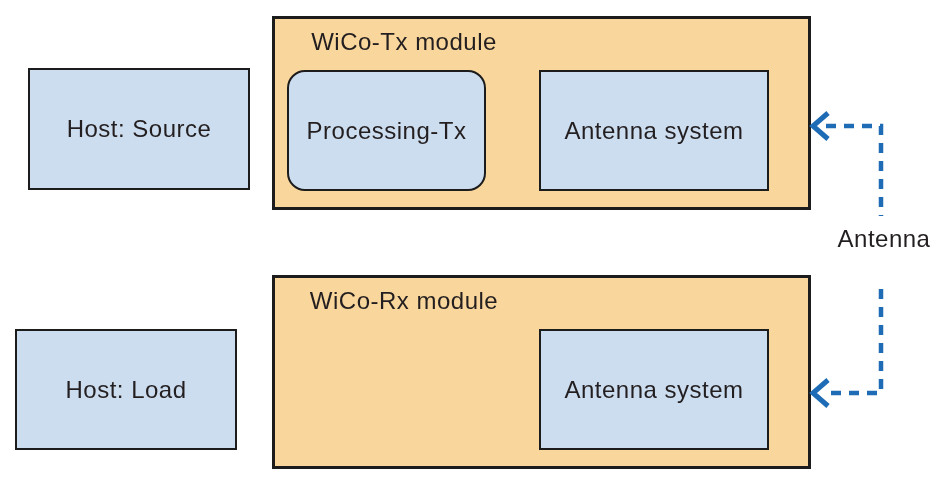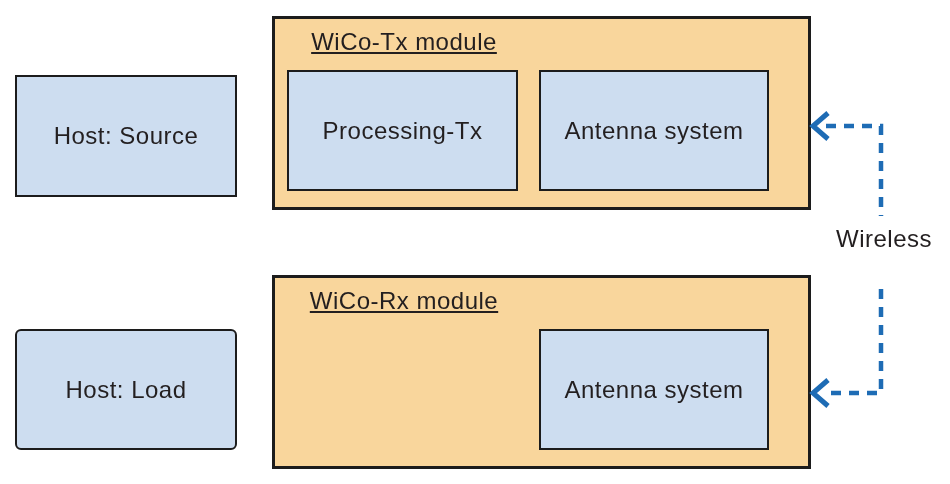--- a/index.html
+++ b/index.html
@@ -21,50 +21,49 @@
   }
   .host-box{
     position:absolute;
     width:222px;height:122px;
     background:var(--inner-fill);
     border:2px solid var(--outline);
     display:flex;align-items:center;justify-content:center;
     font-size:24px;
     letter-spacing:0.5px;
   }
-  #host-source{left:15px;top:68px;margin-top:7px;}
-  #host-load{left:15px;top:329px;height:121px;border-radius:6px;}
+  #host-source{left:28px;top:68px;}
+  #host-load{left:15px;top:329px;height:121px;}
   .module{
     position:absolute;
     left:272px;
     width:539px;height:194px;
     background:var(--module-fill);
     border:3px solid var(--outline);
   }
   #module-tx{top:16px;}
   #module-rx{top:275px;}
   .module-title{
     position:absolute;
     left:12px;top:9px;width:234px;
     text-align:center;
     font-size:24px;
     letter-spacing:0.5px;
     white-space:nowrap;
-    text-decoration:underline;
   }
   .inner-box{
     position:absolute;
     top:51px;height:121px;
     background:var(--inner-fill);
     border:2px solid var(--outline);
     display:flex;align-items:center;justify-content:center;
     font-size:24px;
     letter-spacing:0.5px;
   }
-  .inner-box.proc{left:12px;width:231px;}
+  .inner-box.proc{left:12px;width:199px;border-radius:18px;}
   .inner-box.ant{left:264px;width:230px;}
   .link-overlay{
     position:absolute;left:0;top:0;width:950px;height:484px;
     pointer-events:none;
   }
   .link-dash{
     fill:none;
     stroke:var(--link-color);
     stroke-width:4.5;
     stroke-dasharray:10 8;
@@ -115,16 +114,16 @@
   </div>
 
   <svg class="link-overlay" viewBox="0 0 950 484" xmlns="http://www.w3.org/2000/svg" aria-hidden="true">
     <path class="link-dash" d="M 826 126 H 881 V 216"></path>
     <path class="link-dash" d="M 881 289 V 393 H 826"></path>
     <path class="link-arrowhead" d="M 828 113 L 813 126 L 828 139"></path>
     <path class="link-arrowhead" d="M 828 380 L 813 393 L 828 406"></path>
   </svg>
 
   <div class="wireless-label">
-    <div>Wireless</div>
+    <div>Antenna</div>
   </div>
 
 </div>
 
 </body></html>

